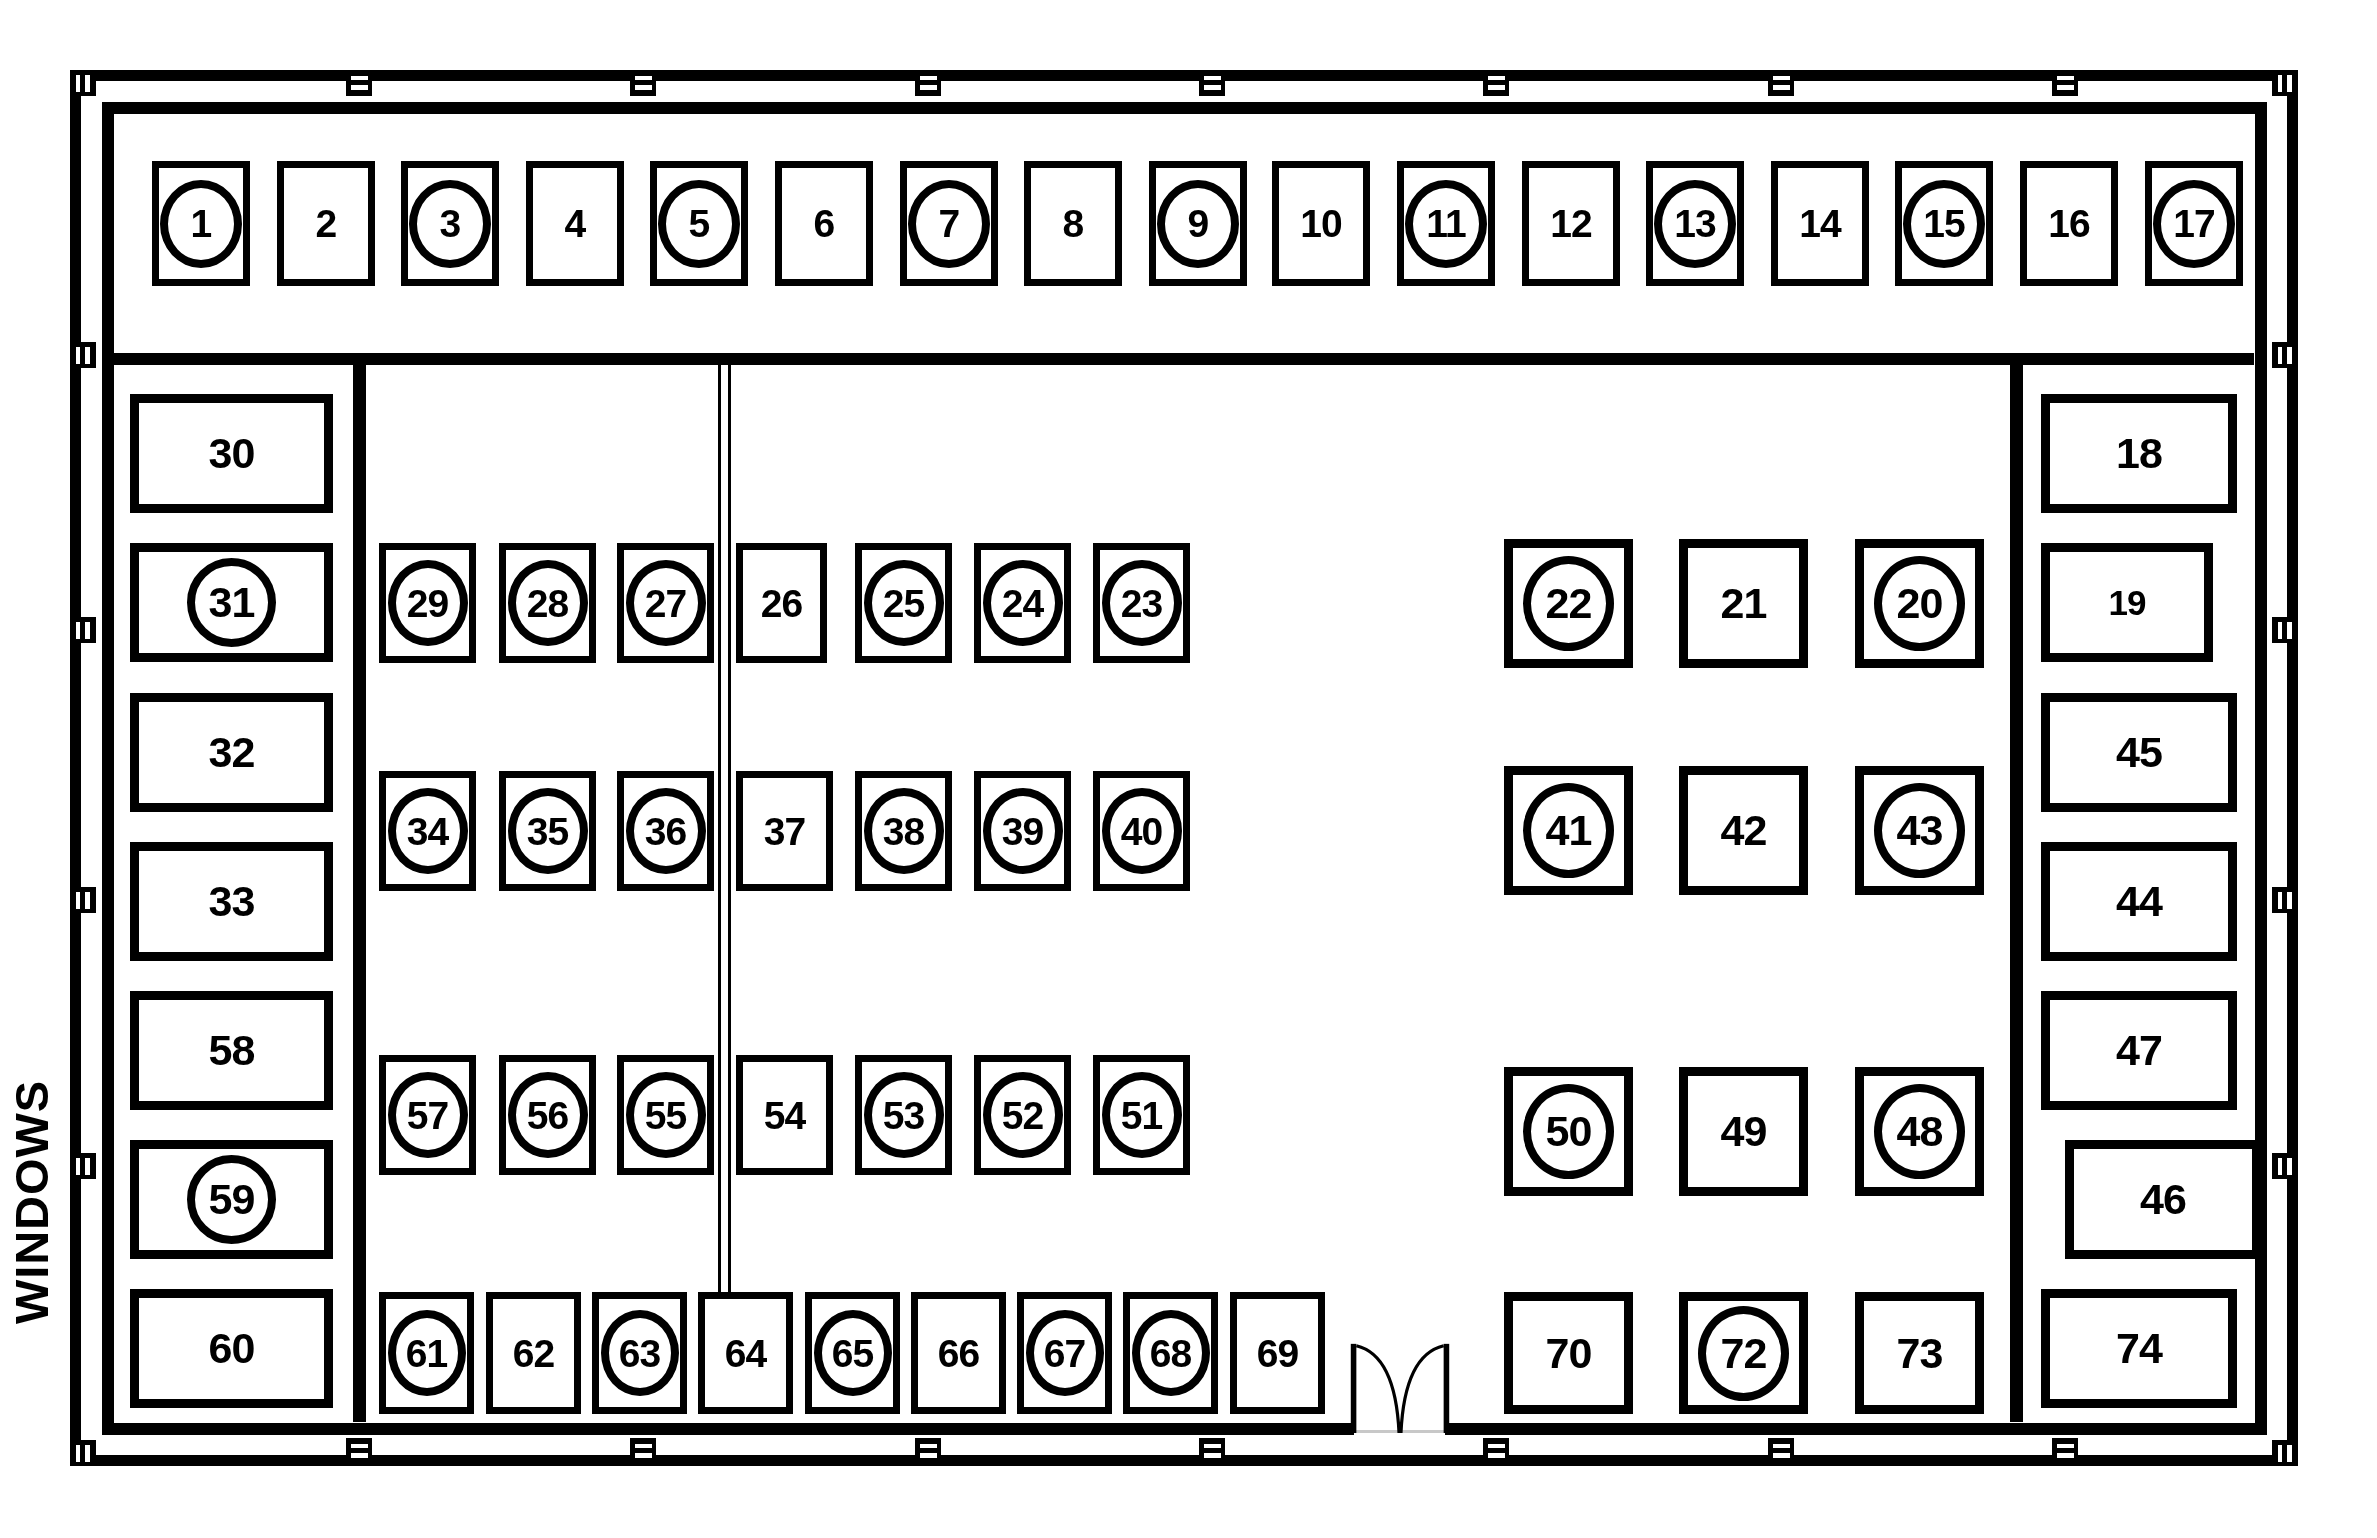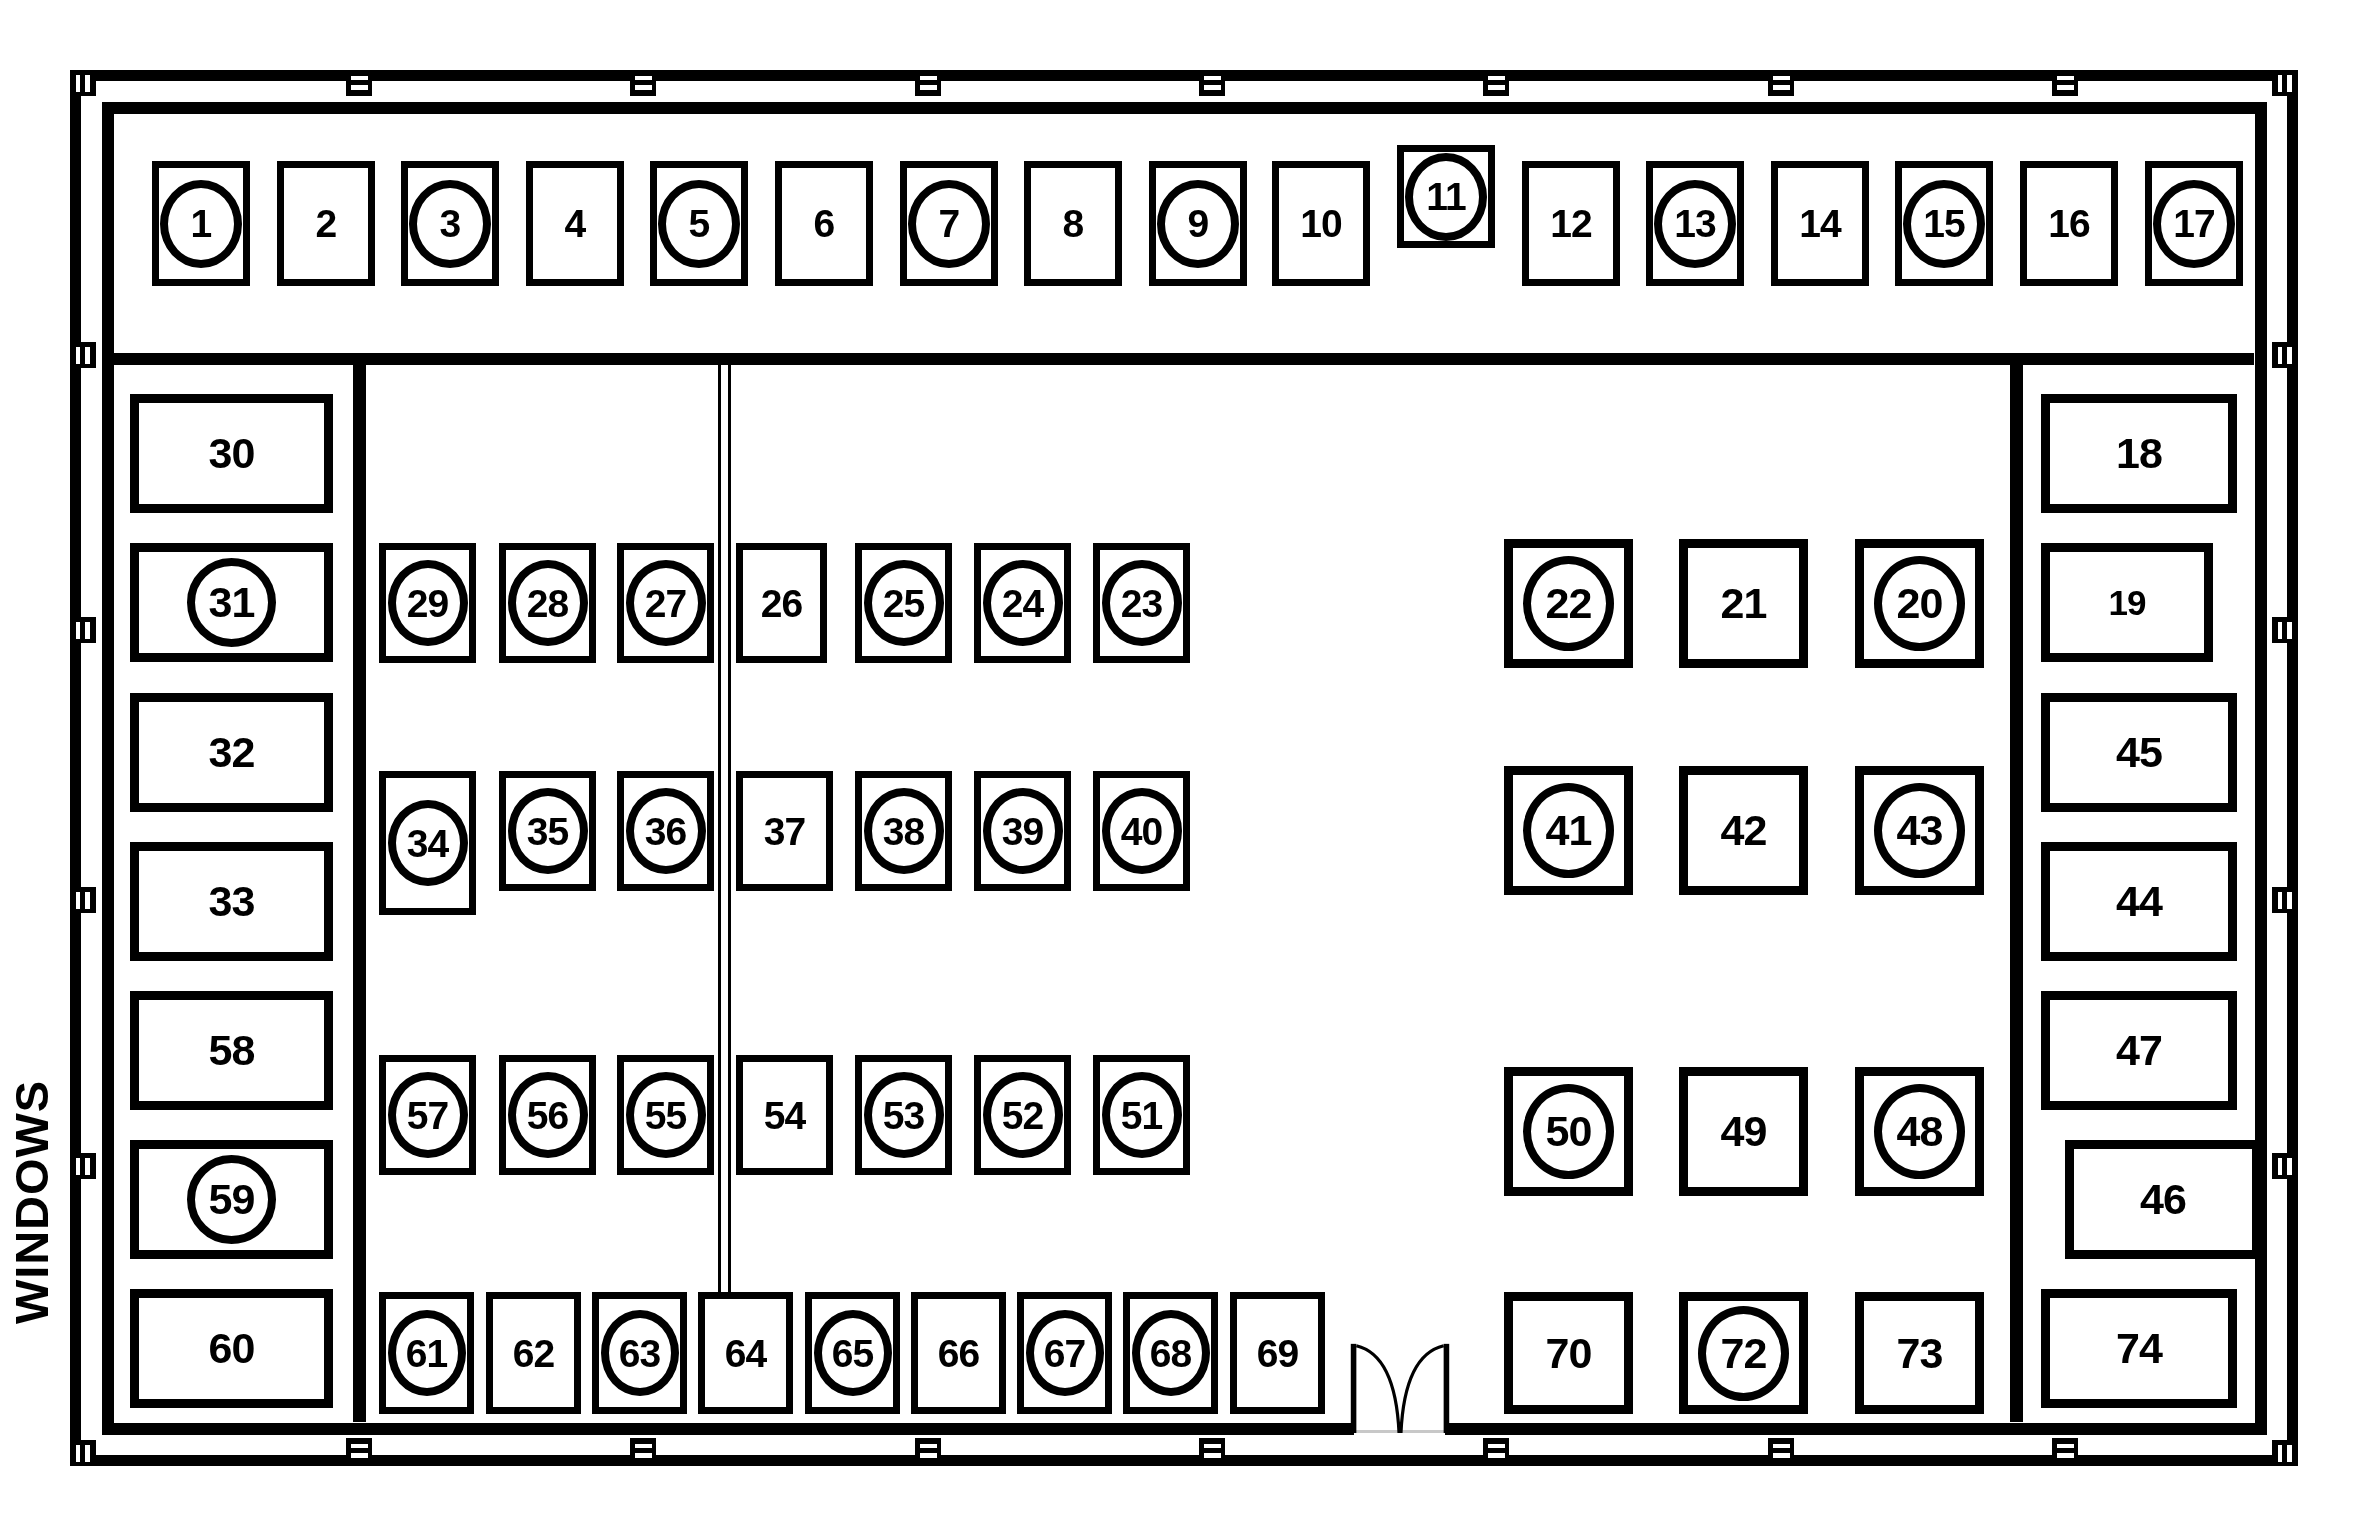--- a/index.html
+++ b/index.html
@@ -84,21 +84,21 @@
         <span class="num">8</span>
       </div>
       <div class="desk" style="left: 1149px; top: 161px; width: 98px; height: 125px; font-size: 39px;">
         <div class="circle" style="width: 82px; height: 88px;">
           <span class="num">9</span>
         </div>
       </div>
       <div class="desk" style="left: 1272px; top: 161px; width: 98px; height: 125px; font-size: 39px;">
         <span class="num">10</span>
       </div>
-      <div class="desk" style="left: 1397px; top: 145px; width: 98px; height: 103px; font-size: 39px;">
+      <div class="desk" style="left: 1397px; top: 161px; width: 98px; height: 125px; font-size: 39px;">
         <div class="circle" style="width: 82px; height: 88px;">
           <span class="num">11</span>
         </div>
       </div>
       <div class="desk" style="left: 1522px; top: 161px; width: 98px; height: 125px; font-size: 39px;">
         <span class="num">12</span>
       </div>
       <div class="desk" style="left: 1646px; top: 161px; width: 98px; height: 125px; font-size: 39px;">
         <div class="circle" style="width: 82px; height: 88px;">
           <span class="num">13</span>
@@ -192,21 +192,21 @@
       <div class="desk" style="left: 974px; top: 543px; width: 97px; height: 120px; font-size: 39px;">
         <div class="circle" style="width: 80px; height: 86px;">
           <span class="num">24</span>
         </div>
       </div>
       <div class="desk" style="left: 1093px; top: 543px; width: 97px; height: 120px; font-size: 39px;">
         <div class="circle" style="width: 80px; height: 86px;">
           <span class="num">23</span>
         </div>
       </div>
-      <div class="desk" style="left: 379px; top: 771px; width: 97px; height: 144px; font-size: 39px;">
+      <div class="desk" style="left: 379px; top: 771px; width: 97px; height: 120px; font-size: 39px;">
         <div class="circle" style="width: 80px; height: 86px;">
           <span class="num">34</span>
         </div>
       </div>
       <div class="desk" style="left: 499px; top: 771px; width: 97px; height: 120px; font-size: 39px;">
         <div class="circle" style="width: 80px; height: 86px;">
           <span class="num">35</span>
         </div>
       </div>
       <div class="desk" style="left: 617px; top: 771px; width: 97px; height: 120px; font-size: 39px;">

